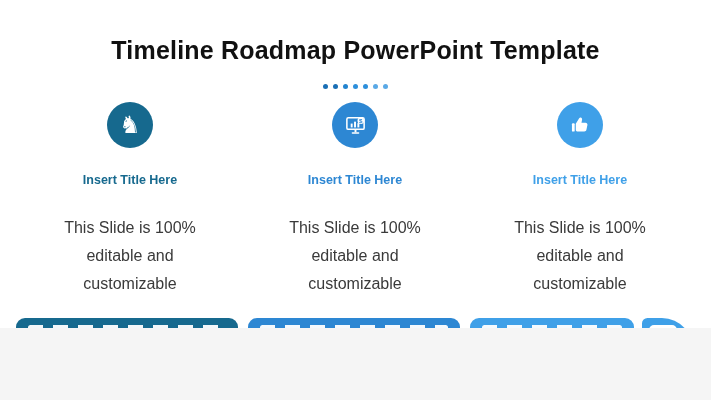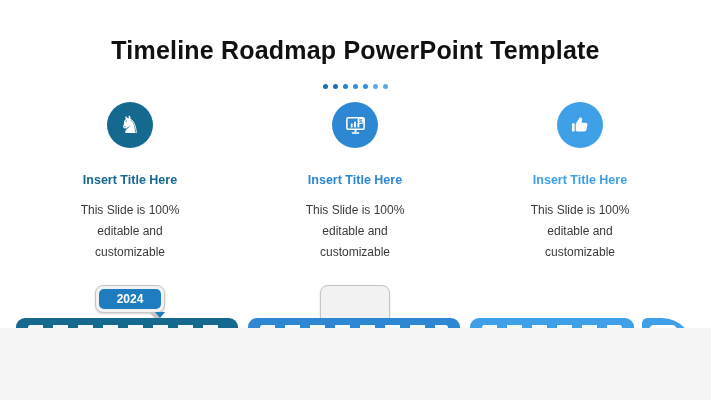--- a/index.html
+++ b/index.html
@@ -27,21 +27,21 @@
   }
   .col1 .icon-circle{background:#16698E;}
   .col2 .icon-circle{background:#2D87D3;}
   .col3 .icon-circle{background:#3FA0E8;}
   .knight{font-size:24px;line-height:1;color:#ffffff;font-family:"DejaVu Sans", sans-serif;}
   .col-title{margin-top:25px;font-size:12.5px;font-weight:bold;}
   .col1 .col-title{color:#16698E;}
   .col2 .col-title{color:#2D87D3;}
   .col3 .col-title{color:#3FA0E8;}
   .col-body{
-    margin-top:13px;font-size:12px;color:#3a3a3a;line-height:1.75;white-space:pre-line;
+    margin-top:27px;font-size:16px;color:#3a3a3a;line-height:1.75;white-space:pre-line;
   }
   
   .badge-wrap{margin-top:22px;display:flex;flex-direction:column;align-items:flex-end;}
   .badge-outer{
     background:#f2f2f2;border:1px solid #c6c6c6;border-radius:8px;padding:3px;
     box-shadow:0 1px 2px rgba(0,0,0,.18);
   }
   .badge-pill{
     min-width:42px;padding:3px 10px;border-radius:5px;color:#ffffff;font-weight:bold;
     font-size:12px;text-align:center;

